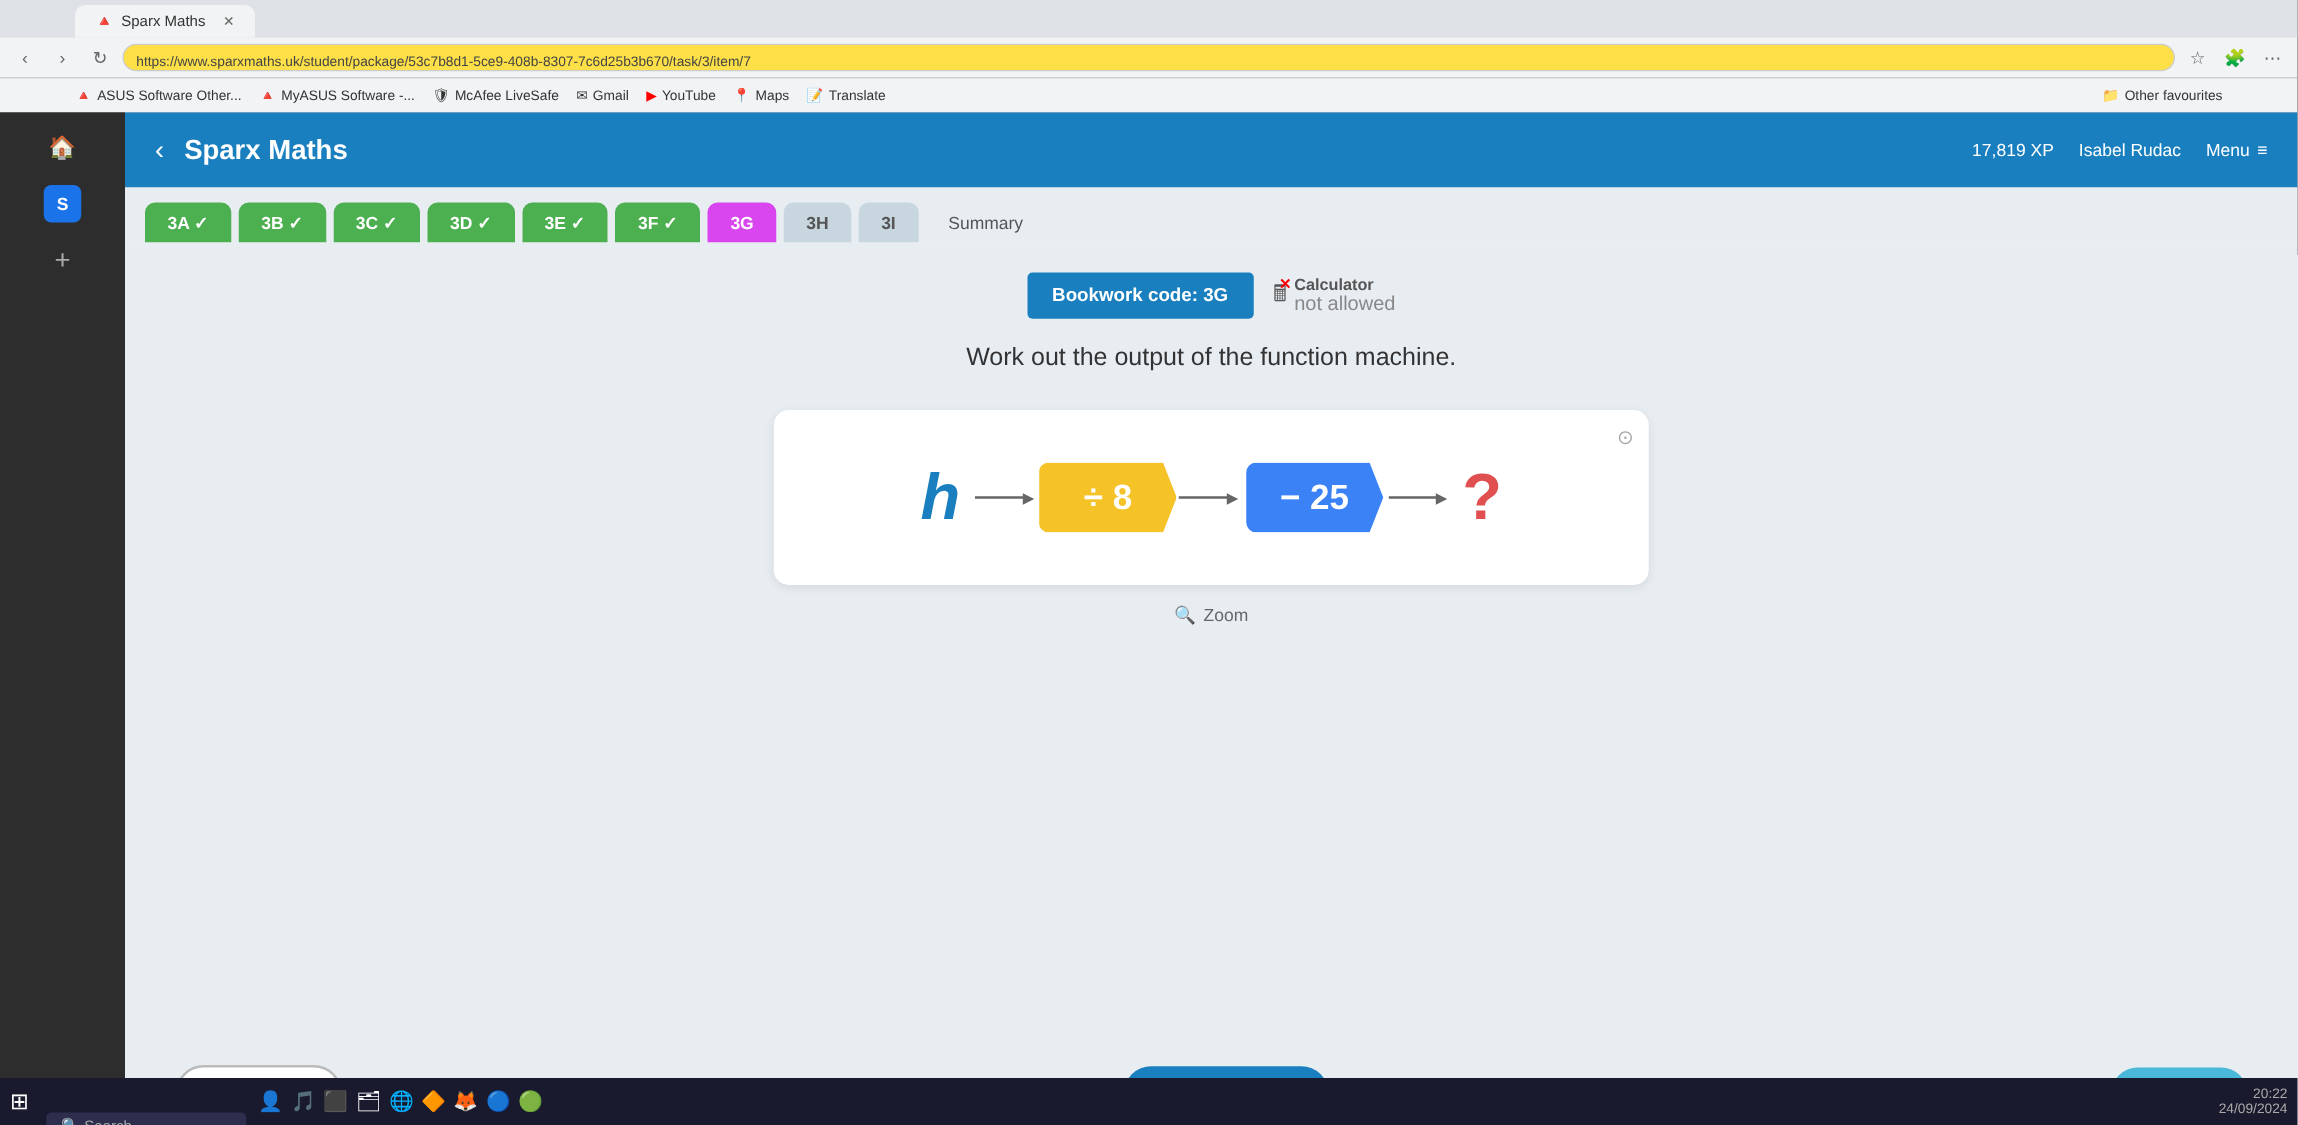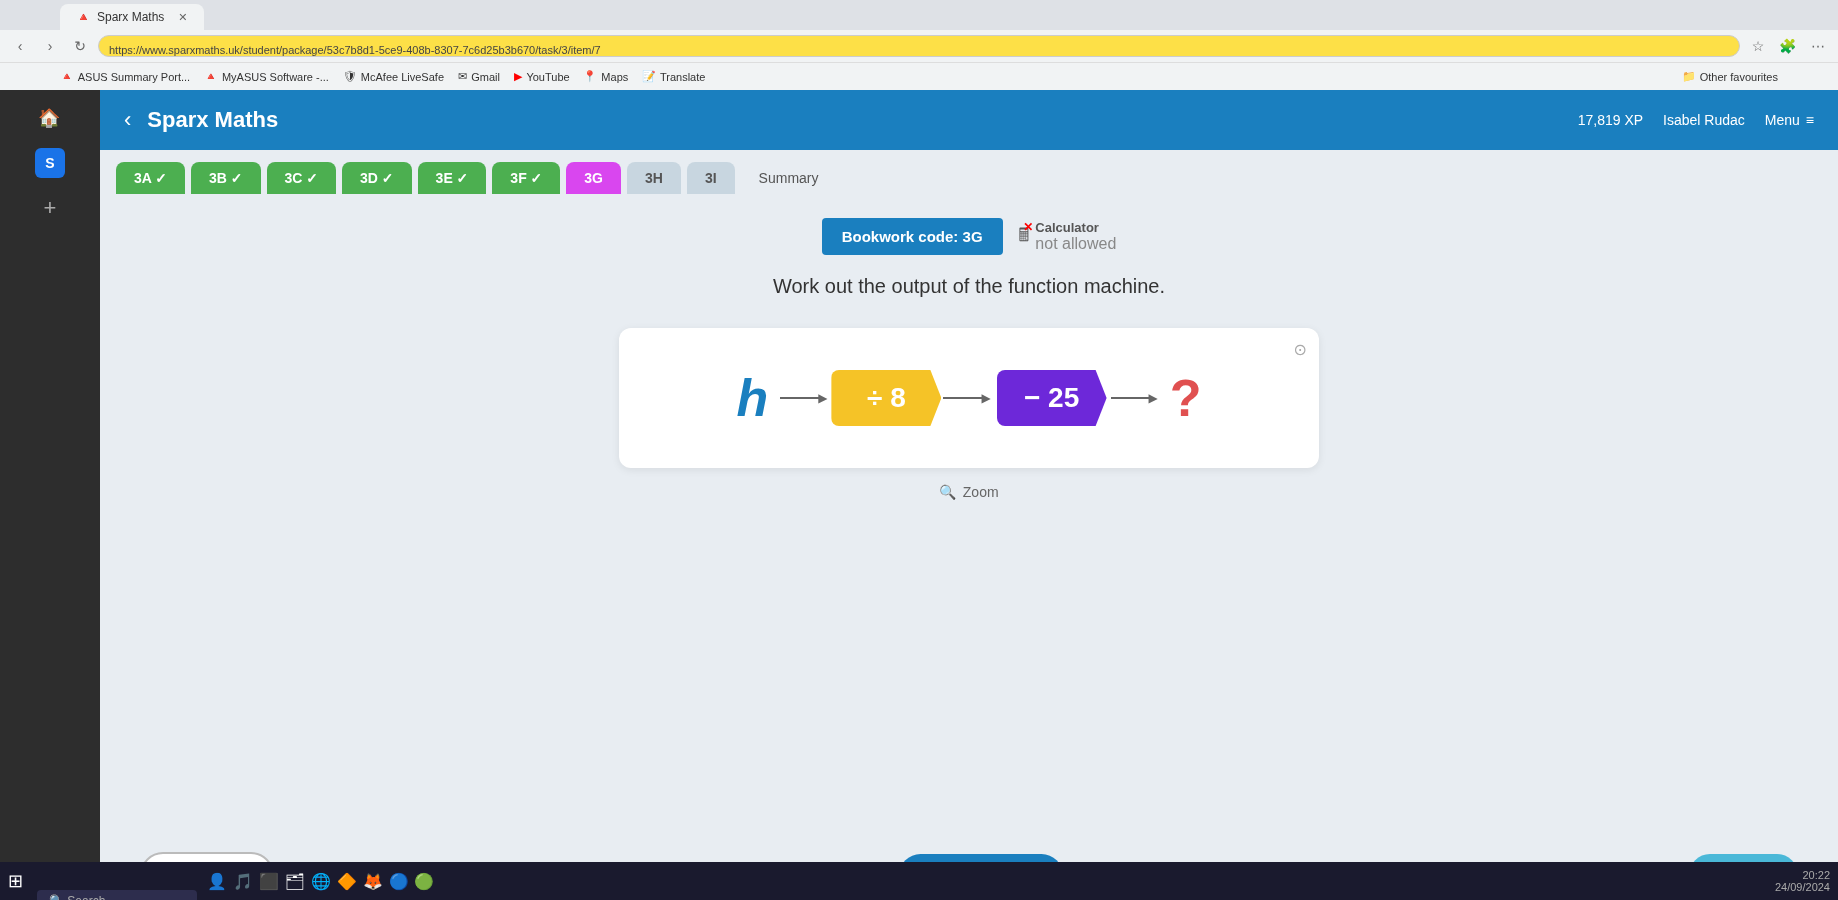--- a/index.html
+++ b/index.html
@@ -329,21 +329,21 @@
       color: white;
       border-radius: 8px;
       padding: 0 16px;
       position: relative;
     }
     .op-yellow {
       background: #f5c327;
       clip-path: polygon(0 0, 90% 0, 100% 50%, 90% 100%, 0 100%);
     }
     .op-blue {
-      background: #6d28d9;
+      background: #3b82f6;
       clip-path: polygon(0 0, 90% 0, 100% 50%, 90% 100%, 0 100%);
     }
     .output-question {
       font-size: 52px;
       color: #e05050;
       font-weight: bold;
       margin-left: 8px;
     }
 
     
@@ -431,21 +431,21 @@
     </div>
     <button class="nav-btn">☆</button>
     <button class="nav-btn">🧩</button>
     <button class="nav-btn">⋯</button>
   </div>
 </div>
 
 <div class="bookmarks-bar" style="height:28px;background:#f1f3f4;border-top:1px solid #ddd;display:flex;align-items:center;padding:0 60px;gap:14px;font-size:11px;">
   <a class="bookmark-item">
     <span>🔺</span>
-    <span>ASUS Summary Port...</span>
+    <span>ASUS Software Other...</span>
   </a>
   <a class="bookmark-item">
     <span>🔺</span>
     <span>MyASUS Software -...</span>
   </a>
   <a class="bookmark-item">
     <span>🛡</span>
     <span>McAfee LiveSafe</span>
   </a>
   <a class="bookmark-item">

